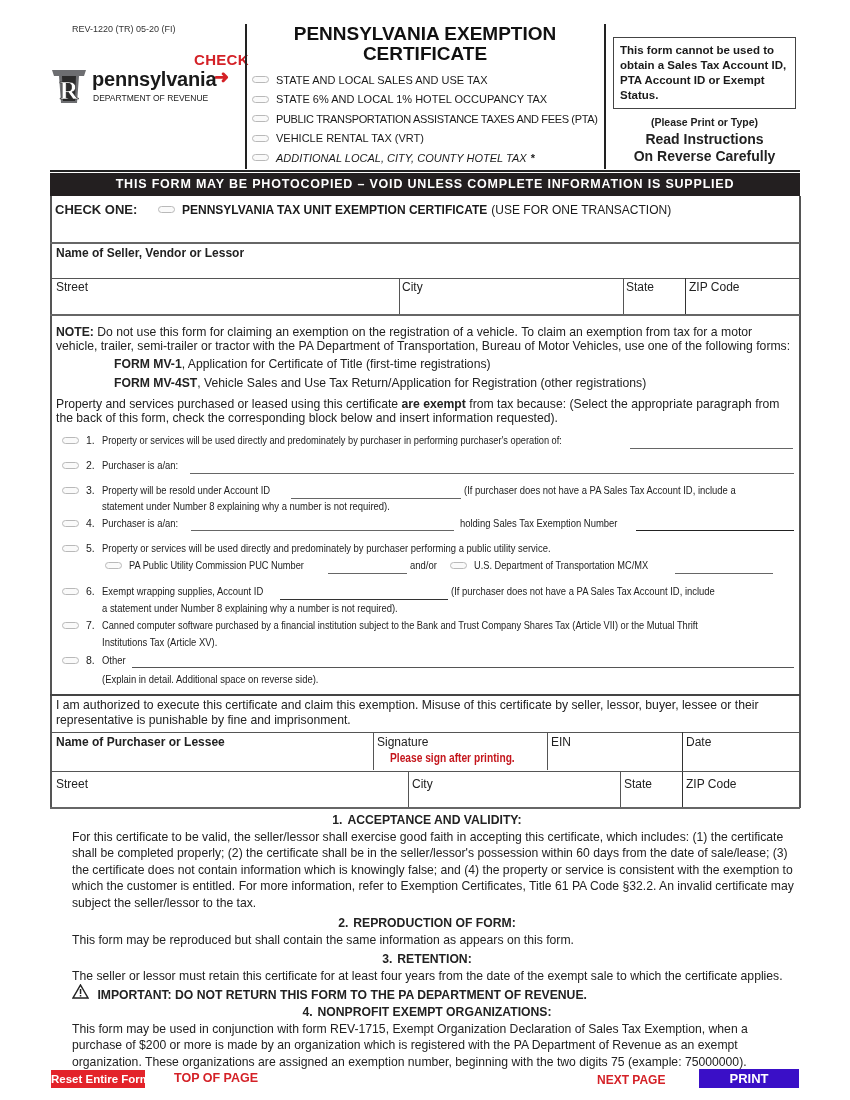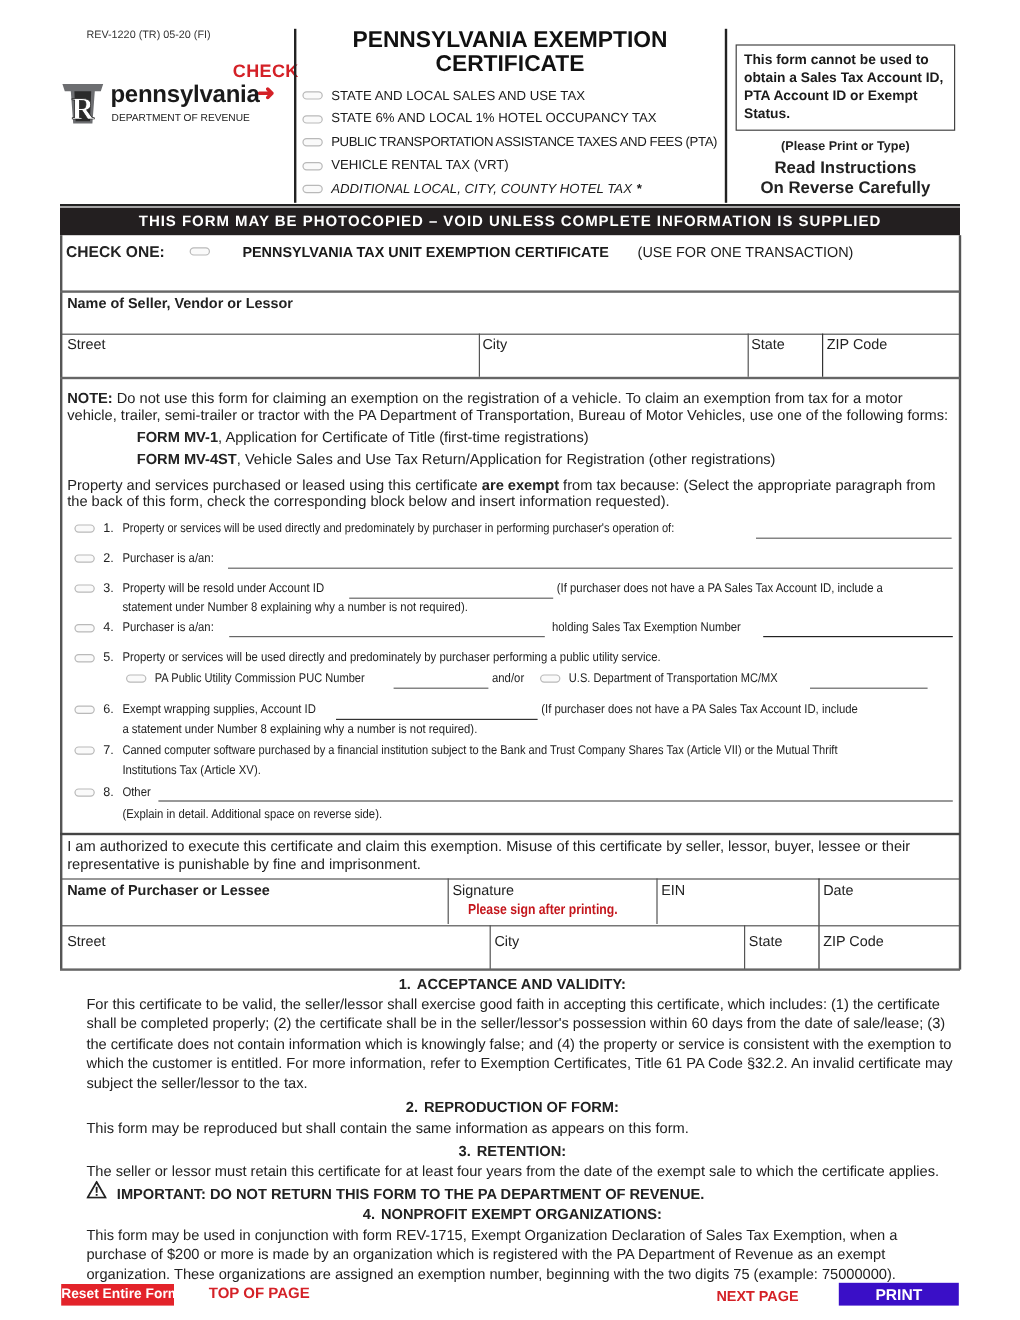--- a/index.html
+++ b/index.html
@@ -25,21 +25,21 @@
   .tax-row { display: flex; align-items: center; height: 19.5px; font-size: 11px; color: #1a1a1a; }
   .tax-row.italic span.lbl { font-style: italic; }
   .pill { width: 17px; height: 7px; border: 1px solid #b9b9b9; border-radius: 4px; background: #fafafa; margin-right: 7px; flex: 0 0 auto; display: inline-block; }
 
   .notice-box { left: 613px; top: 37px; width: 183px; height: 72px; border: 1px solid #444; padding: 5px 6px; font-size: 11.5px; font-weight: bold; line-height: 15px; color: #1a1a1a; }
   .print-type { left: 608px; top: 116px; width: 193px; text-align: center; font-size: 10.5px; font-weight: bold; color: #222; }
   .read-instr { left: 608px; top: 131px; width: 193px; text-align: center; font-size: 14px; font-weight: bold; line-height: 16.5px; color: #222; }
   .banner { left: 50px; top: 173px; width: 750px; height: 23px; background: #231f20; color: #fff; font-size: 12.5px; font-weight: bold; text-align: center; line-height: 23px; letter-spacing: 0.8px; }
 
   .check-one { left: 55px; top: 202px; font-size: 13px; font-weight: bold; color: #222; }
-  .cert-row { display: flex; align-items: center; font-size: 12px; color: #1a1a1a; height: 19px; gap: 20px; }
+  .cert-row { display: flex; align-items: center; font-size: 12px; color: #1a1a1a; height: 19px; }
   .cert-row b { font-weight: bold; margin-right: 4px; }
   .cert-list { left: 158px; top: 200px; }
 
   .hline { height: 1px; background: #555; }
   .hline.thick { height: 2px; background: #666; }
   .vline { width: 1px; background: #555; }
 
   .field-label { font-size: 12px; color: #222; }
   .field-label.bold { font-weight: bold; }
 

